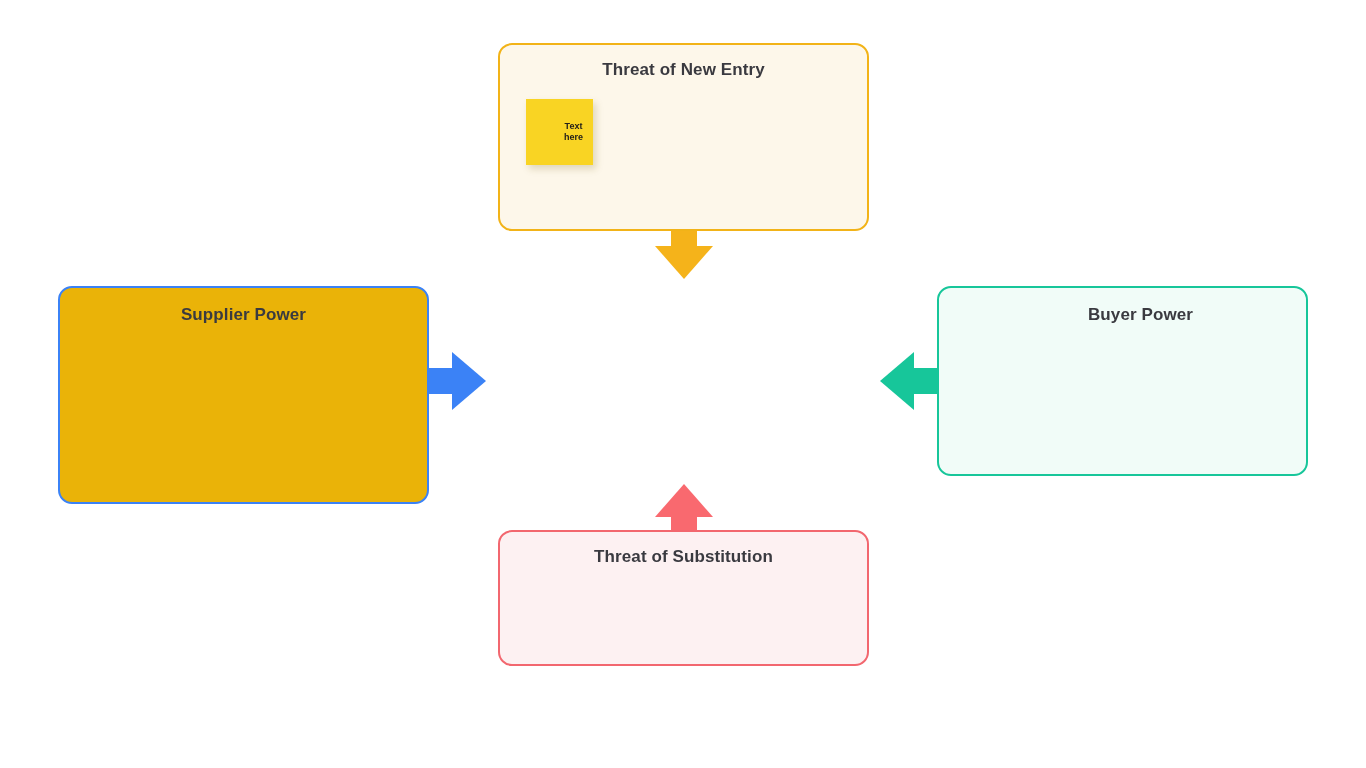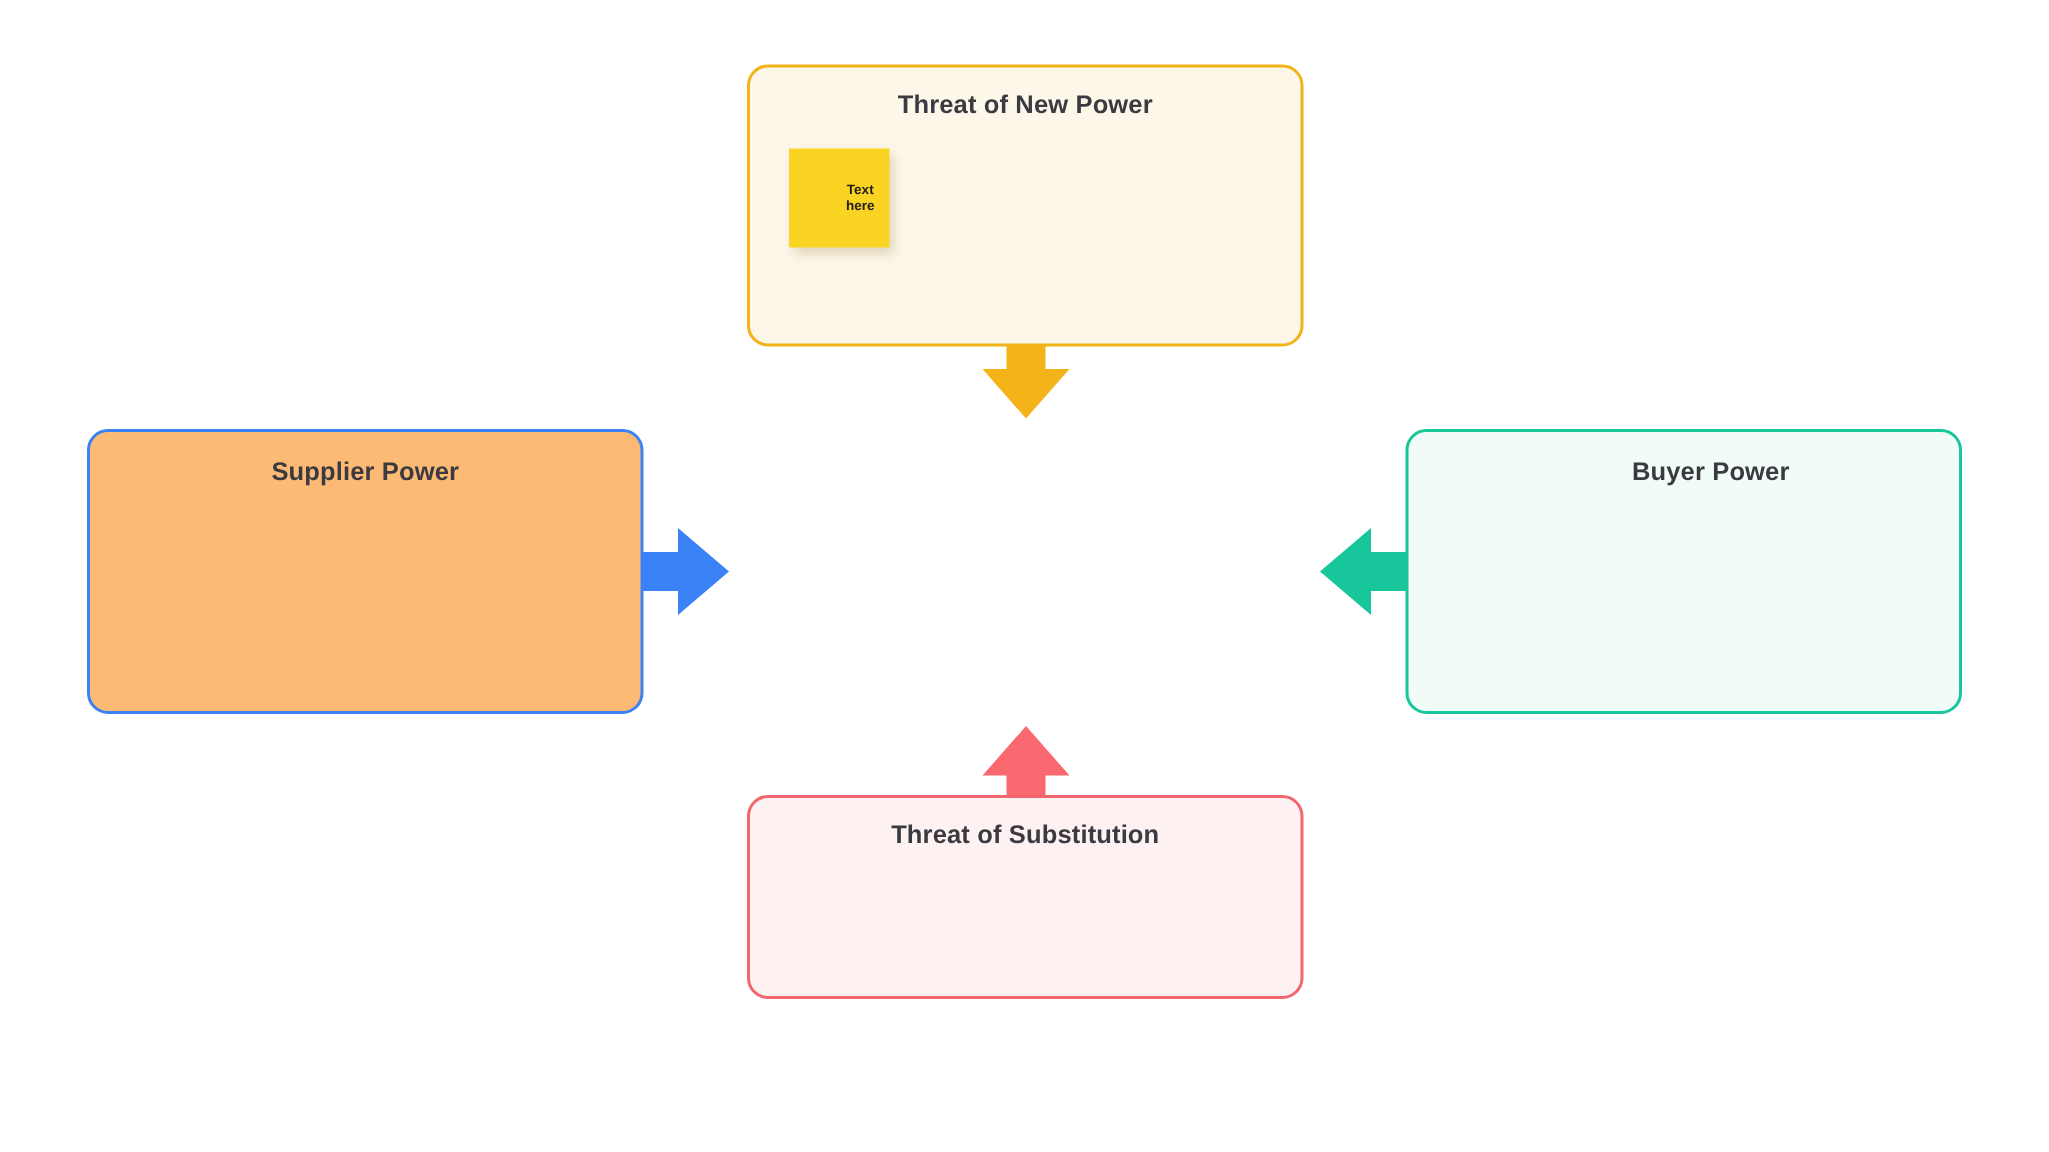--- a/index.html
+++ b/index.html
@@ -56,22 +56,22 @@
   #card-rivalry {
     left: 498px;  top: 284px;
     width: 371px; height: 192px;
     background: #ffffff;
     border-color: #c6c6cb;
   }
   #card-rivalry .card-title { top: 17px; }
 
   #card-supplier {
     left: 58px;   top: 286px;
-    width: 371px; height: 190px;
-    background: #fdba74;
+    width: 371px; height: 218px;
+    background: #eab308;
     border-color: #3b82f6;
   }
   #card-supplier .card-title { top: 17px; }
 
   #card-buyer {
     left: 937px;  top: 286px;
     width: 371px; height: 190px;
     background: #f1fcf8;
     border-color: #17c69a;
   }
@@ -192,21 +192,21 @@
     <div class="head"></div>
     <div class="shaft"></div>
   </div>
 
   <div class="arrow" id="arrow-up">
     <div class="head"></div>
     <div class="shaft"></div>
   </div>
 
   <div class="card" id="card-new-entry">
-    <div class="card-title">Threat of New Power</div>
+    <div class="card-title">Threat of New Entry</div>
     <div class="sticky-note">
       <span class="sticky-note-text">Text here</span>
     </div>
   </div>
 
 
   <div class="card" id="card-supplier">
     <div class="card-title">Supplier Power</div>
   </div>
 

